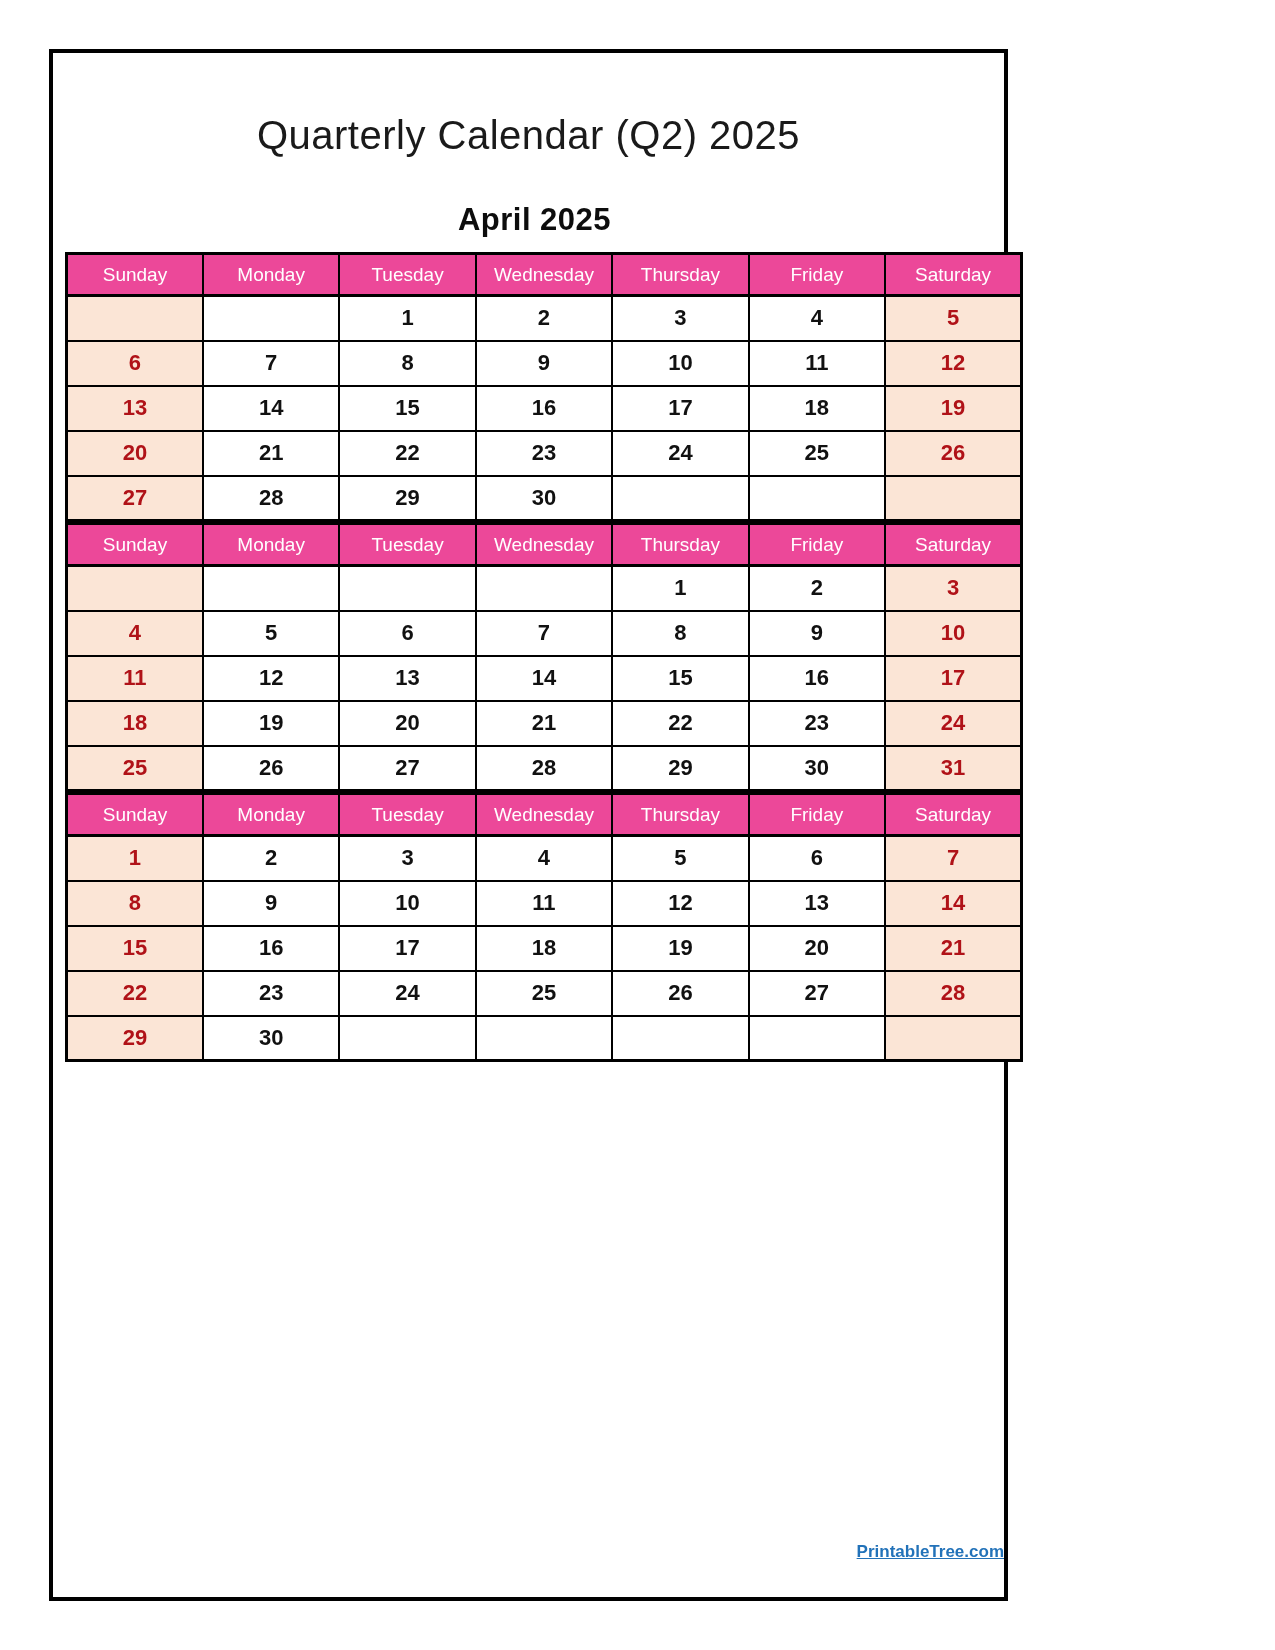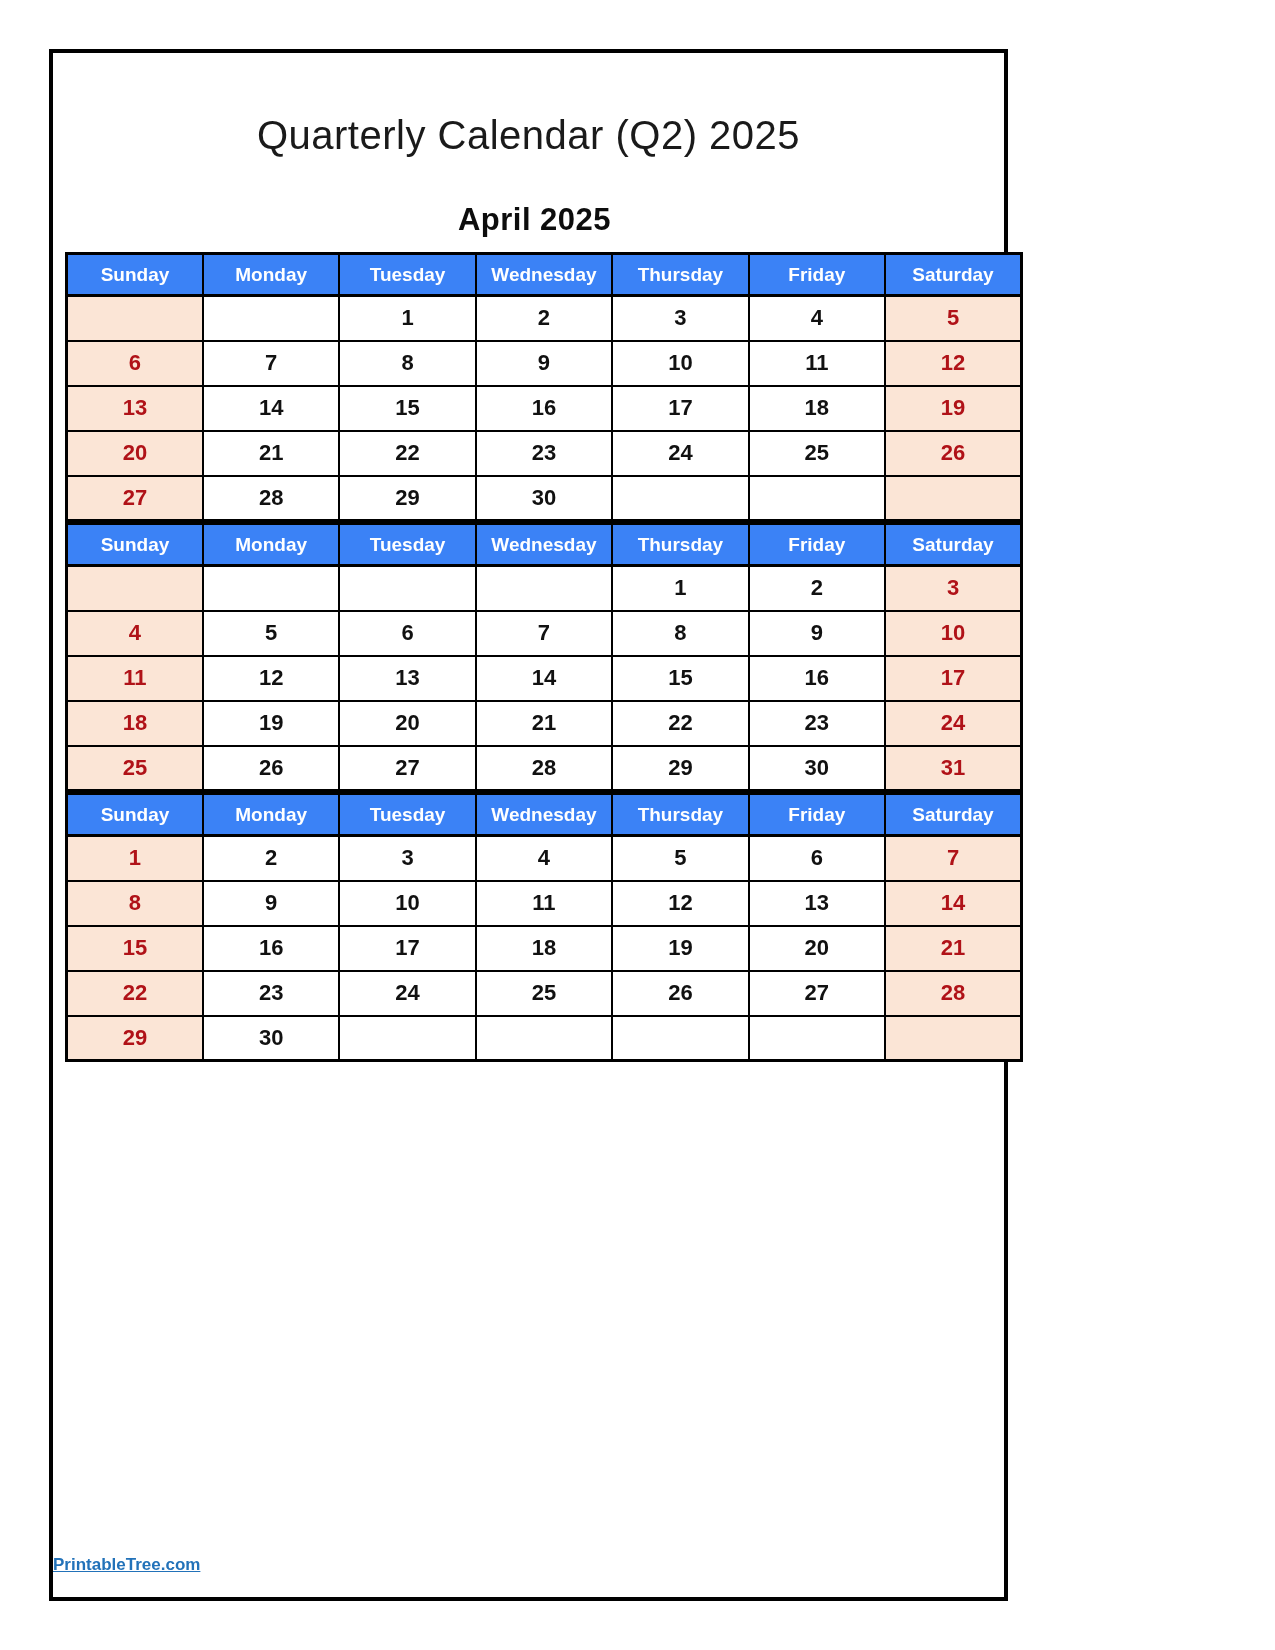--- a/index.html
+++ b/index.html
@@ -36,24 +36,24 @@
   }
   .month:first-child .month-title { margin-top: 44px; }
   table.cal {
     border-collapse: collapse;
     table-layout: fixed;
     width: 958px;
     margin: 0 auto;
     border: 3px solid #000000;
   }
   table.cal th {
-    background: #3b82f6;
+    background: #ec4899;
     color: #ffffff;
     font-size: 19px;
-    font-weight: bold;
+    font-weight: normal;
     height: 42px;
     border: 2px solid #000000;
     border-bottom: 3px solid #000000;
     text-align: center;
   }
   table.cal td {
     height: 45px;
     border: 2px solid #000000;
     text-align: center;
     vertical-align: middle;
@@ -61,24 +61,24 @@
     font-weight: bold;
     color: #111111;
     background: #ffffff;
   }
   table.cal td.weekend {
     background: #fbe5d6;
     color: #b01218;
   }
   .footer {
     position: absolute;
-    bottom: 22px;
+    bottom: 35px;
     left: 0;
     width: 100%;
-    text-align: left;
+    text-align: right;
   }
   .footer a {
     color: #2272b9;
     font-size: 17px;
     font-weight: bold;
     text-decoration: underline;
     cursor: pointer;
   }
 </style>
 </head>

